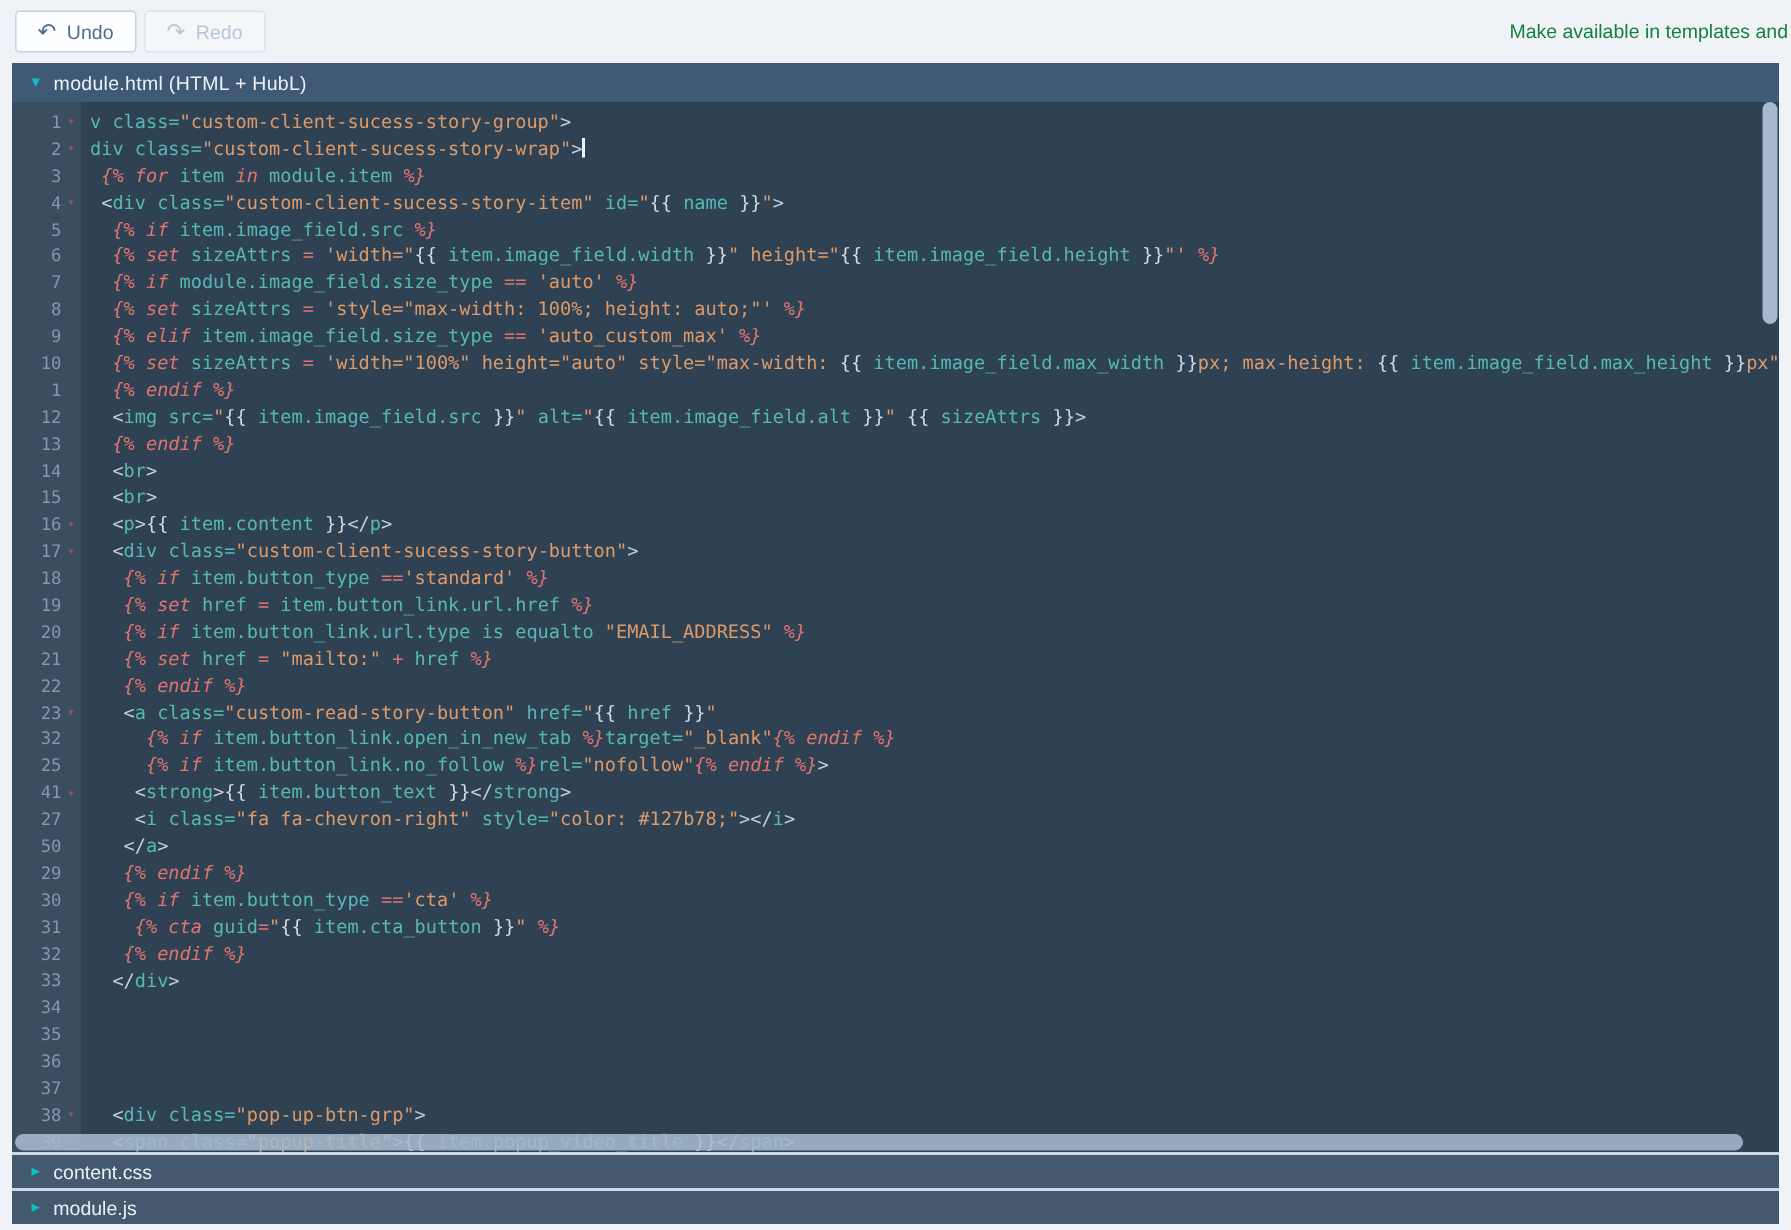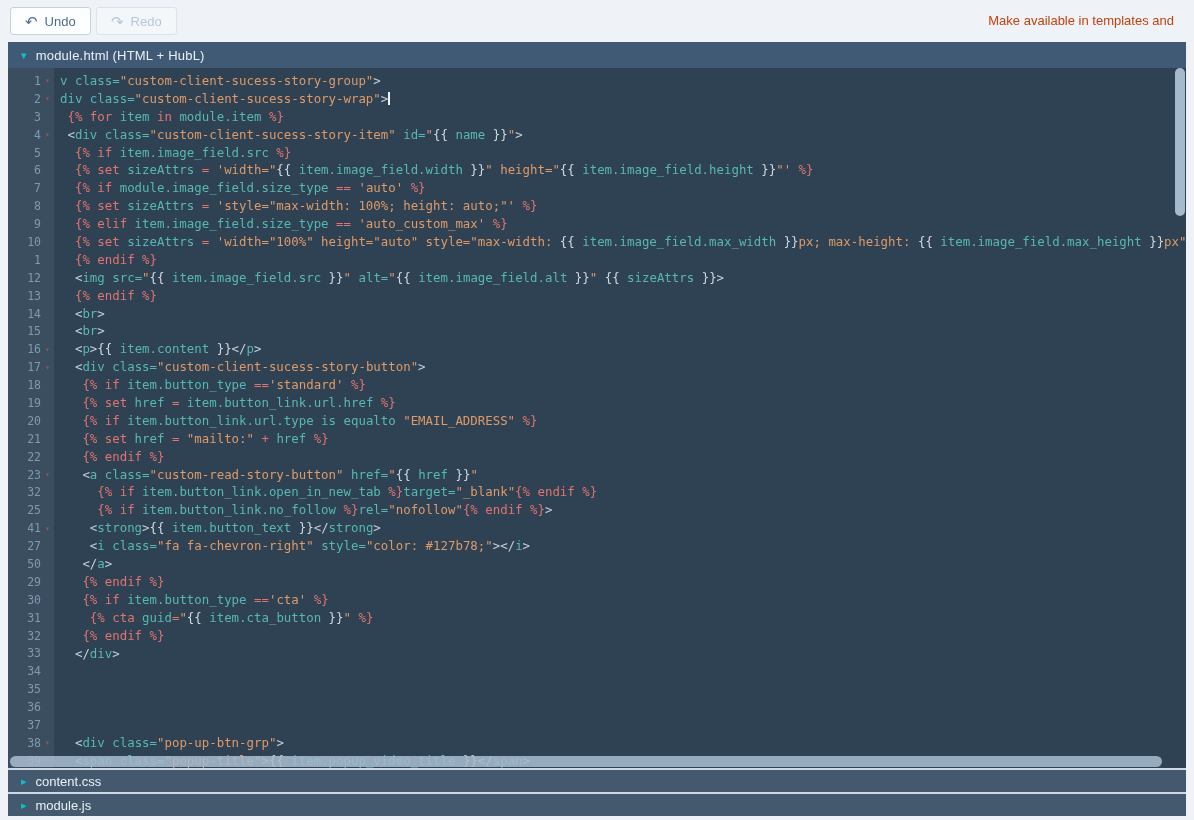--- a/index.html
+++ b/index.html
@@ -8,21 +8,21 @@
           font-family:"Liberation Sans", sans-serif; }
 
   
   .toolbar { position:absolute; top:0; left:0; right:0; height:42px; background:#eff3f8; }
   .btn { position:absolute; top:7px; height:28px; display:flex; align-items:center; gap:7px;
          padding:0 14px; background:#fdfeff; border:1px solid #c4d1df; border-radius:3px;
          font-size:13px; color:#4f6d90; cursor:pointer; }
   .btn .glyph { font-size:15px; line-height:1; }
   .btn.undo { left:10px; }
   .btn.redo { left:96px; background:#f3f7fa; border-color:#dbe4ee; color:#b7c7d8; }
-  .toolbar-right { position:absolute; top:13px; right:20px; font-size:13px; color:#c2410c; white-space:nowrap; }
+  .toolbar-right { position:absolute; top:13px; right:2px; font-size:13px; color:#15803d; white-space:nowrap; }
 
   
   .editor { position:absolute; left:8px; top:42px; right:8px; bottom:4px;
             background:#2f4254; display:flex; flex-direction:column; }
   .editor-header { height:26px; flex:0 0 26px; background:#405a75; color:#e9f1f8;
                    display:flex; align-items:center; gap:9px; padding-left:13px;
                    font-size:13px; letter-spacing:.2px; cursor:pointer; }
   .chev { color:#0cc0cd; font-size:11px; line-height:1; }
 
   .code-wrap { position:relative; flex:1 1 auto; overflow:hidden; display:flex; }
@@ -31,21 +31,21 @@
                 font-family:"DejaVu Sans Mono", monospace; font-size:11.5px; color:#8099b0; }
   .gutter-row .ln { display:block; text-align:right; }
   .gutter-row .fold { width:13px; font-size:8px; color:#8f5a57; text-align:center; }
 
   .code-lines { flex:1 1 auto; padding:4px 0 0 6px; white-space:pre; overflow:hidden;
                 font-family:"DejaVu Sans Mono", monospace; font-size:12.4px; line-height:17.9px; }
   .code-line { height:17.9px; }
   .tok-p { color:#c6cfd8; }   
   .tok-t { color:#57b8b2; }   
   .tok-s { color:#de9a68; }   
-  .tok-k { color:#e1746e; }   
+  .tok-k { color:#e1746e;font-style:italic; }   
   .tok-b { color:#d3dbe2; }   
   .caret { display:inline-block; width:2px; height:13px; background:#eef4f9; vertical-align:-2px; }
 
   .vthumb { position:absolute; top:0; right:1px; width:10px; height:148px;
             background:#a6bacd; border-radius:5px; }
   .hthumb { position:absolute; left:2px; bottom:1px; height:11px; width:calc(100% - 26px);
             background:rgba(166,186,205,0.88); border-radius:6px; }
 
   .footer-tab { height:24px; flex:0 0 24px; background:#45596e; border-top:2px solid #ccd8e4;
                 color:#e9f1f8; font-size:13px; display:flex; align-items:center; gap:9px;

